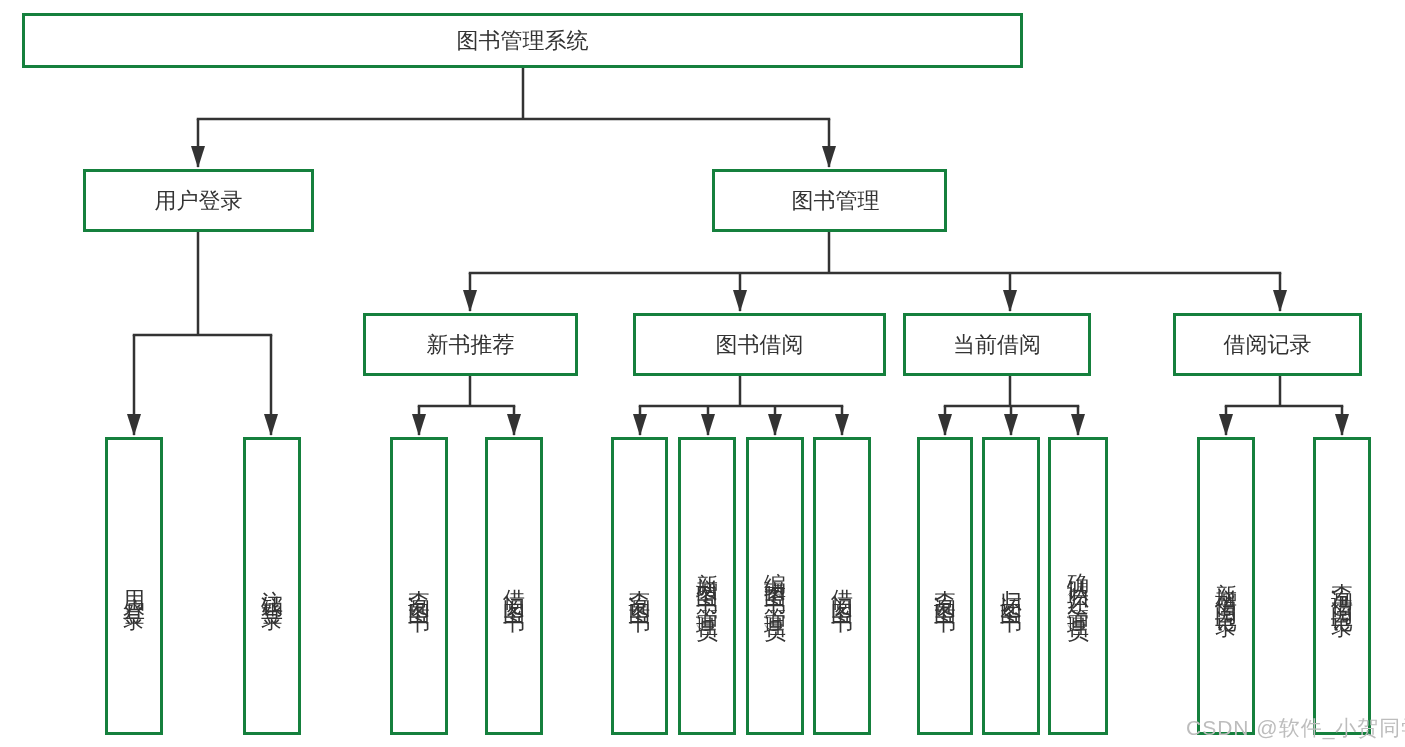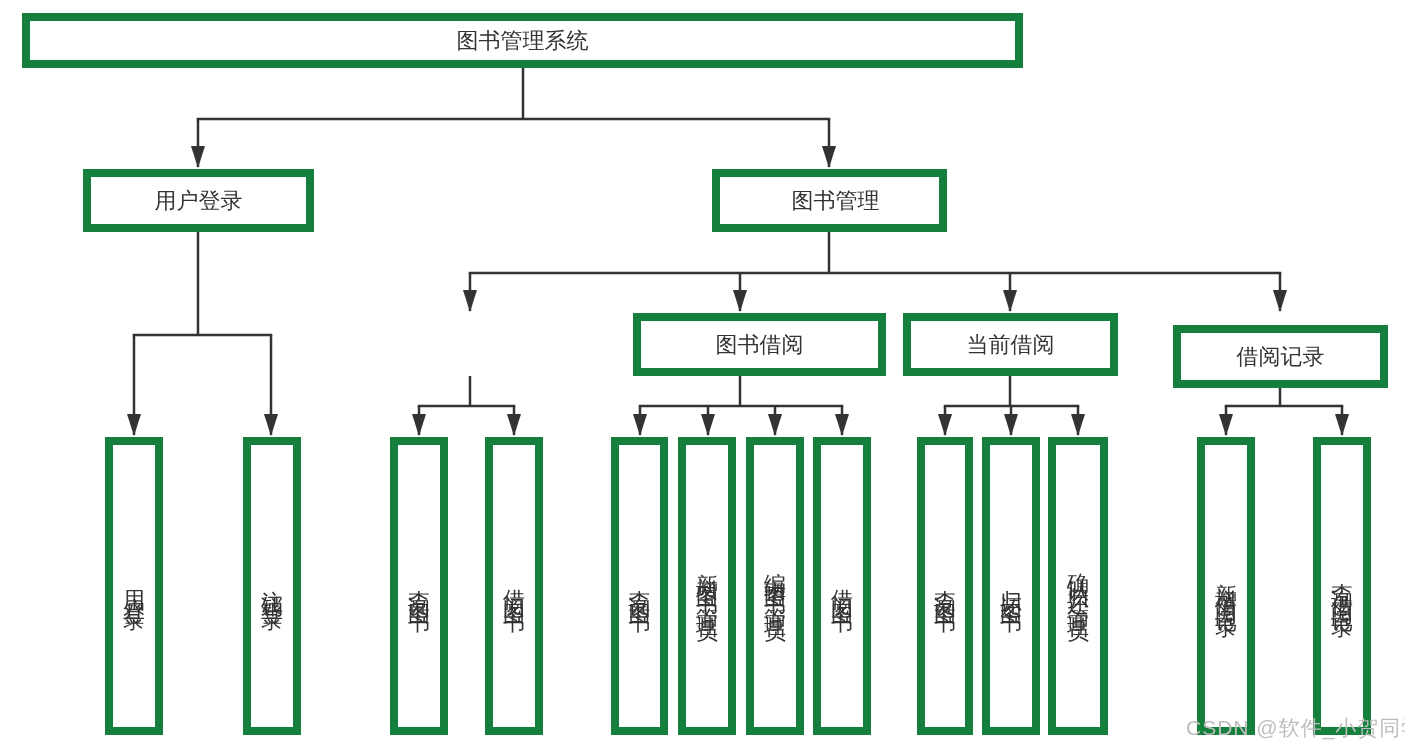--- a/index.html
+++ b/index.html
@@ -3,21 +3,21 @@
 <meta charset="utf-8">
 <style>
   html,body{margin:0;padding:0;background:#ffffff;}
   #canvas{
     position:relative;width:1405px;height:747px;background:#ffffff;overflow:hidden;
     font-family:"Liberation Sans",sans-serif;color:#333333;
   }
   #wires{position:absolute;left:0;top:0;z-index:0;}
   .node{
     position:absolute;box-sizing:border-box;background:#ffffff;
-    border:8px solid #15803d;z-index:1;
+    border:3px solid #15803d;z-index:1;
     display:flex;align-items:center;justify-content:center;
   }
   .hlabel{font-size:22px;color:#333333;white-space:nowrap;}
   .vtext{
     writing-mode:vertical-rl;text-orientation:mixed;
     font-size:22px;letter-spacing:7px;color:#333333;line-height:1;
   }
   .watermark{
     position:absolute;z-index:2;font-size:21px;letter-spacing:1px;
     color:#bdbdbd;white-space:nowrap;
@@ -94,27 +94,30 @@
     <span class="hlabel">图书管理系统</span>
   </div>
 
   <div class="node" style="left:83px;top:169px;width:231px;height:63px;">
     <span class="hlabel">用户登录</span>
   </div>
   <div class="node" style="left:712px;top:169px;width:235px;height:63px;padding-left:12px;">
     <span class="hlabel">图书管理</span>
   </div>
 
+  <div class="node" style="left:363px;top:313px;width:215px;height:63px;">
+    <span class="hlabel">新书推荐</span>
+  </div>
   <div class="node" style="left:633px;top:313px;width:253px;height:63px;">
     <span class="hlabel">图书借阅</span>
   </div>
-  <div class="node" style="left:903px;top:313px;width:215px;height:63px;">
+  <div class="node" style="left:903px;top:313px;width:188px;height:63px;">
     <span class="hlabel">当前借阅</span>
   </div>
-  <div class="node" style="left:1173px;top:313px;width:215px;height:63px;margin-top:12px;">
+  <div class="node" style="left:1173px;top:313px;width:189px;height:63px;">
     <span class="hlabel">借阅记录</span>
   </div>
 
   <div class="node" style="left:105px;top:437px;width:58px;height:298px;">
     <span class="vtext">用户登录</span>
   </div>
   <div class="node" style="left:243px;top:437px;width:58px;height:298px;">
     <span class="vtext">注销登录</span>
   </div>
 

